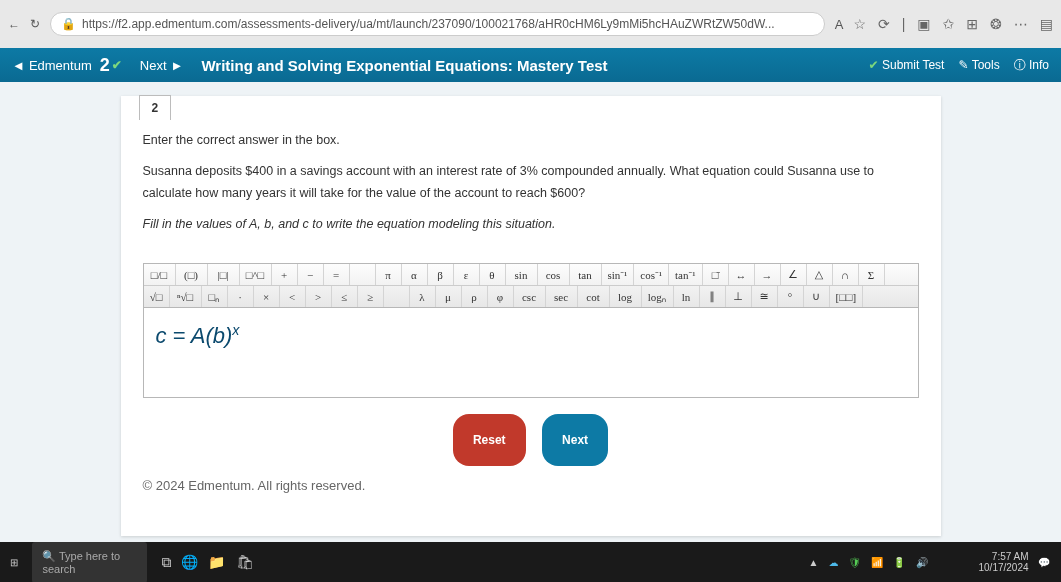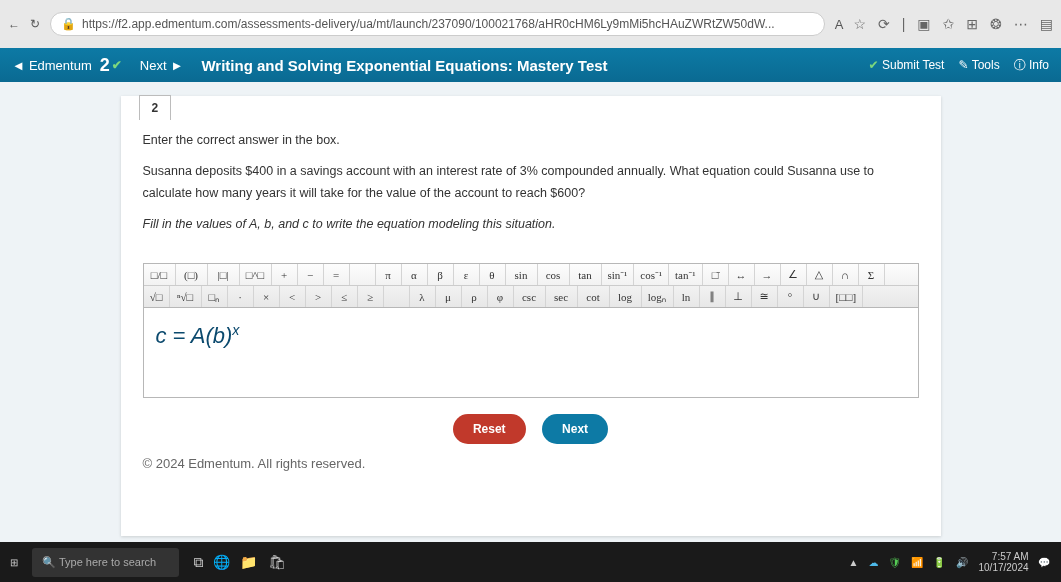--- a/index.html
+++ b/index.html
@@ -19,29 +19,29 @@
 .inner { padding: 34px 22px 10px 22px; font-size: 12.5px; color: #333; line-height: 1.7; }
 .inner p { margin-bottom: 10px; }
 .math-toolbar { border: 1px solid #b7b7b7; background: linear-gradient(#fdfdfd,#e7e7e7); margin: 8px 22px 0 22px; }
 .tool-row { display: flex; border-bottom: 1px solid #ccc; }
 .tool-row:last-child { border-bottom: none; }
 .tool-btn { padding: 3px 6px; font-size: 11px; color: #333; border-right: 1px solid #d4d4d4; display: flex; align-items: center; justify-content: center; min-width: 26px; cursor: pointer; font-family: 'Times New Roman', serif; }
 .tool-btn.wide { min-width: 32px; }
 .answer-box { border: 1px solid #b7b7b7; border-top: none; margin: 0 22px; padding: 14px 12px; min-height: 90px; font-family: 'Times New Roman', serif; font-size: 22px; font-style: italic; color: #0c4a6e; }
 .answer-box sup { font-size: 0.65em; font-style: italic; }
 .btn-row { text-align: center; padding: 16px 0 6px 0; }
-.btn { display: inline-block; padding: 8px 20px; border-radius: 16px; font-size: 12px; color: #fff; font-weight: bold; margin: 0 6px; cursor: pointer; border: none; }
+.btn { display: inline-block; padding: 19px 20px; border-radius: 16px; font-size: 12px; color: #fff; font-weight: bold; margin: 0 6px; cursor: pointer; border: none; }
 .btn.reset { background: #c1392b; }
 .btn.next { background: #0d7aa5; }
 .footer { font-size: 13px; color: #666; padding: 6px 22px; }
 .taskbar { background: #1a1a1a; height: 40px; display: flex; align-items: center; padding: 0 10px; gap: 14px; color: #ccc; font-size: 10px; }
-.taskbar .search { background: #333; border-radius: 3px; padding: 8px 10px; font-size: 11px; color: #aaa; width: 147px; }
+.taskbar .search { background: #333; border-radius: 3px; padding: 8px 10px; font-size: 11px; color: #aaa; width: 115px; }
 .taskbar-icons { display: flex; gap: 10px; font-size: 14px; }
 .taskbar-right { margin-left: auto; display: flex; align-items: center; gap: 10px; }
-.clock { text-align: right; line-height: 1.1; font-size: 10px; }
+.clock { text-align: right; line-height: 1.1; font-size: 10px; margin-left: 40px; }
 </style>
 </head>
 <body>
 
 <div class="browser-chrome">
   <div class="nav-row">
     <span>←</span>
     <span>↻</span>
     <div class="url-bar">
       <span>🔒</span>

